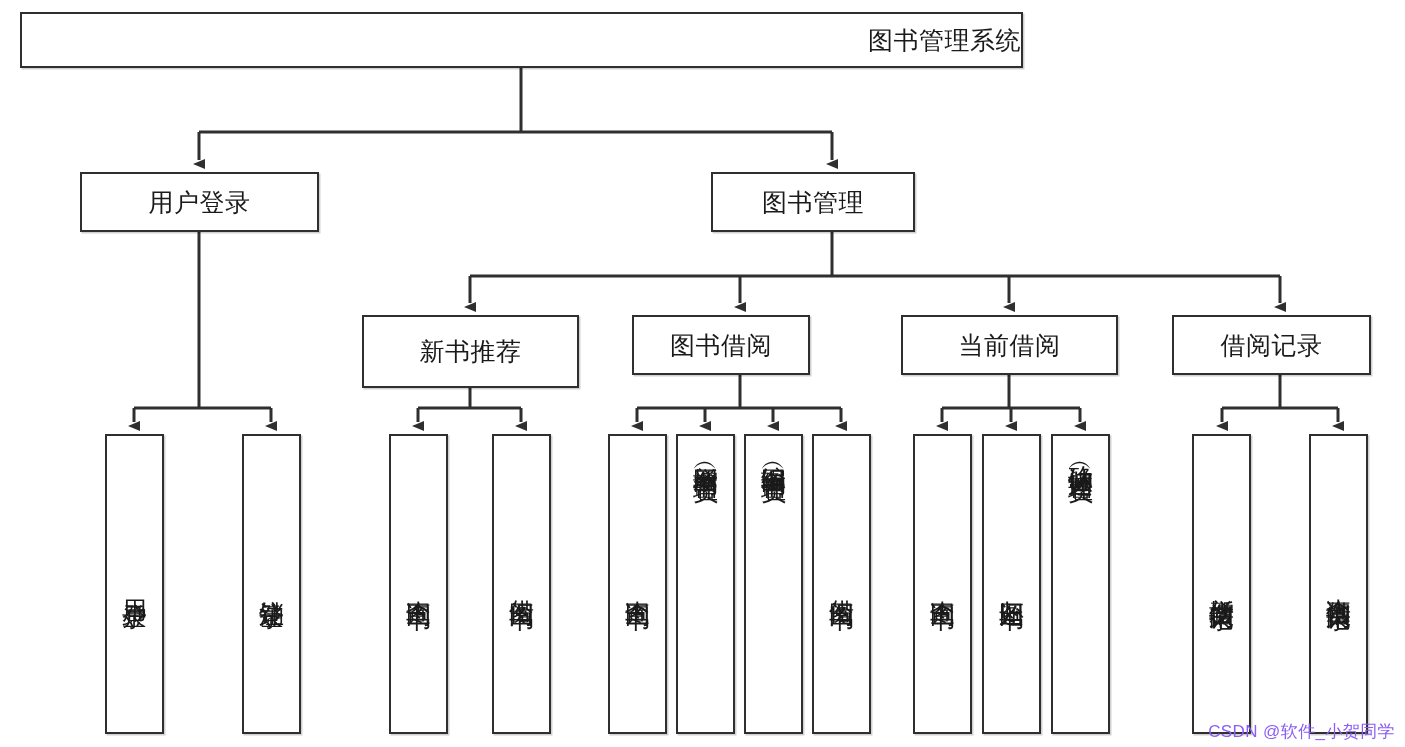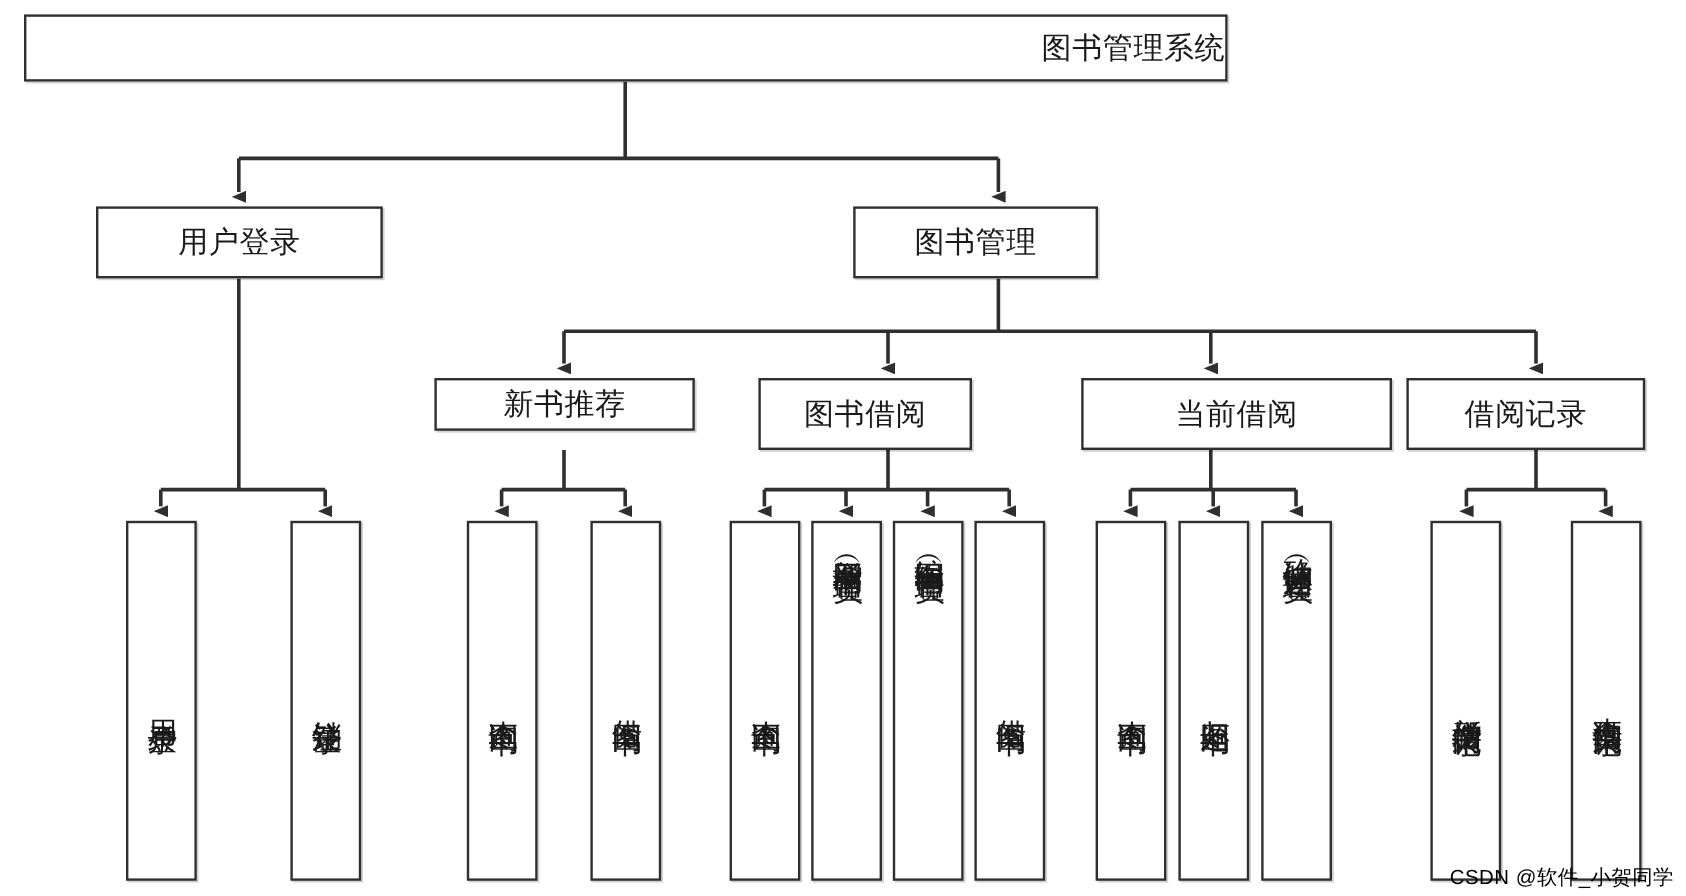--- a/index.html
+++ b/index.html
@@ -59,21 +59,21 @@
   }
   .node.vertical.centered {
     align-items: center;
     padding-top: 0;
   }
   #watermark {
     position: absolute;
     right: 10px;
     bottom: 4px;
     font-size: 17px;
-    color: #000000;
+    color: #8b5cf6;
     white-space: nowrap;
     letter-spacing: 0.4px;
   }
 </style>
 </head>
 <body>
 
 <div id="canvas">
 
   <svg class="edges" viewBox="0 0 1405 747">
@@ -130,27 +130,27 @@
     <span class="label">图书管理系统</span>
   </div>
 
   <div class="node horizontal" style="left:80px; top:172px; width:239px; height:60px;">
     <span class="label">用户登录</span>
   </div>
   <div class="node horizontal" style="left:711px; top:172px; width:204px; height:60px;">
     <span class="label">图书管理</span>
   </div>
 
-  <div class="node horizontal" style="left:362px; top:315px; width:217px; height:44px;">
+  <div class="node horizontal" style="left:362px; top:315px; width:217px; height:73px;">
     <span class="label">新书推荐</span>
   </div>
   <div class="node horizontal" style="left:632px; top:315px; width:178px; height:60px;">
     <span class="label">图书借阅</span>
   </div>
-  <div class="node horizontal" style="left:901px; top:315px; width:259px; height:60px;">
+  <div class="node horizontal" style="left:901px; top:315px; width:217px; height:60px;">
     <span class="label">当前借阅</span>
   </div>
   <div class="node horizontal" style="left:1172px; top:315px; width:199px; height:60px;">
     <span class="label">借阅记录</span>
   </div>
 
   <div class="node vertical centered" style="left:105px; top:434px; width:59px; height:300px;">
     <span class="label">用户登录</span>
   </div>
   <div class="node vertical centered" style="left:242px; top:434px; width:59px; height:300px;">

